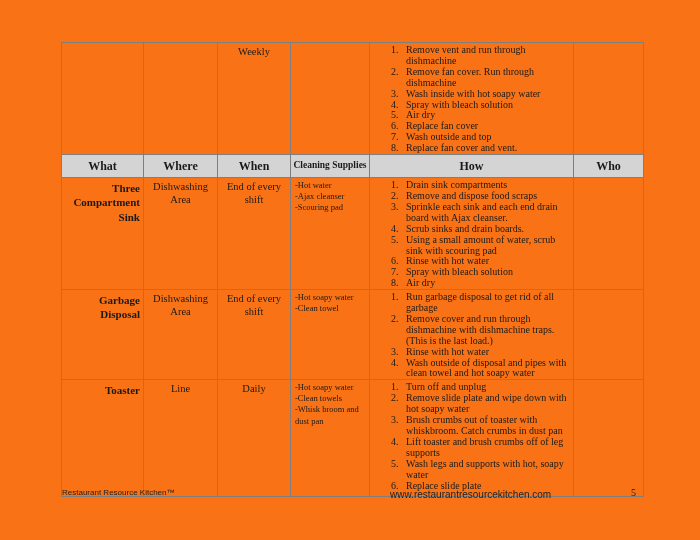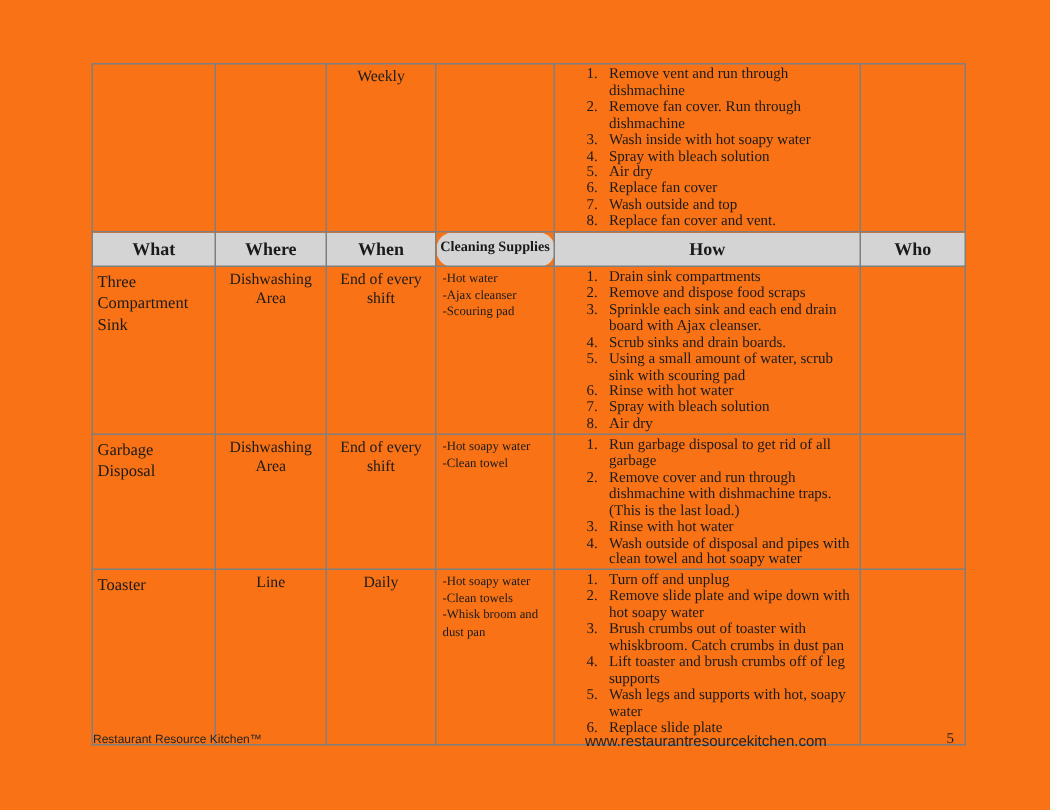--- a/index.html
+++ b/index.html
@@ -23,29 +23,29 @@
     border:1px solid var(--line);
     vertical-align:top;
     padding:1px 3px;
     overflow:hidden;
   }
   .schedule th{
     background:var(--header-bg);
     font-size:12px;font-weight:bold;line-height:1.05;
     vertical-align:middle;text-align:center;padding:2px 1px;
   }
-  .schedule th.small{font-size:9.5px;border-radius:11px;}
+  .schedule th.small{font-size:9.5px;}
   tr.r-top{height:103px;}
   tr.r-head{height:23px;margin-top:27px;}
   tr.r1{height:112px;}
   tr.r2{height:89px;}
   tr.r3{height:117px;}
 
   td.what{
-    font-weight:normal;font-size:11px;text-align:left;line-height:1.3;padding-top:3px;
+    font-weight:bold;font-size:11px;text-align:right;line-height:1.3;padding-top:3px;
   }
   td.center{
     font-size:10.5px;text-align:center;line-height:1.2;padding-top:3px;
   }
   td.supplies{font-size:8.5px;line-height:1.3;padding-top:2px;padding-left:4px;border-radius:15px;}
   td.supplies div{white-space:normal;}
   td.how{padding:2px 4px 0 0;}
   td.how ol{
     margin:0;padding:0 0 0 31px;
     font-size:10px;line-height:10.9px;

